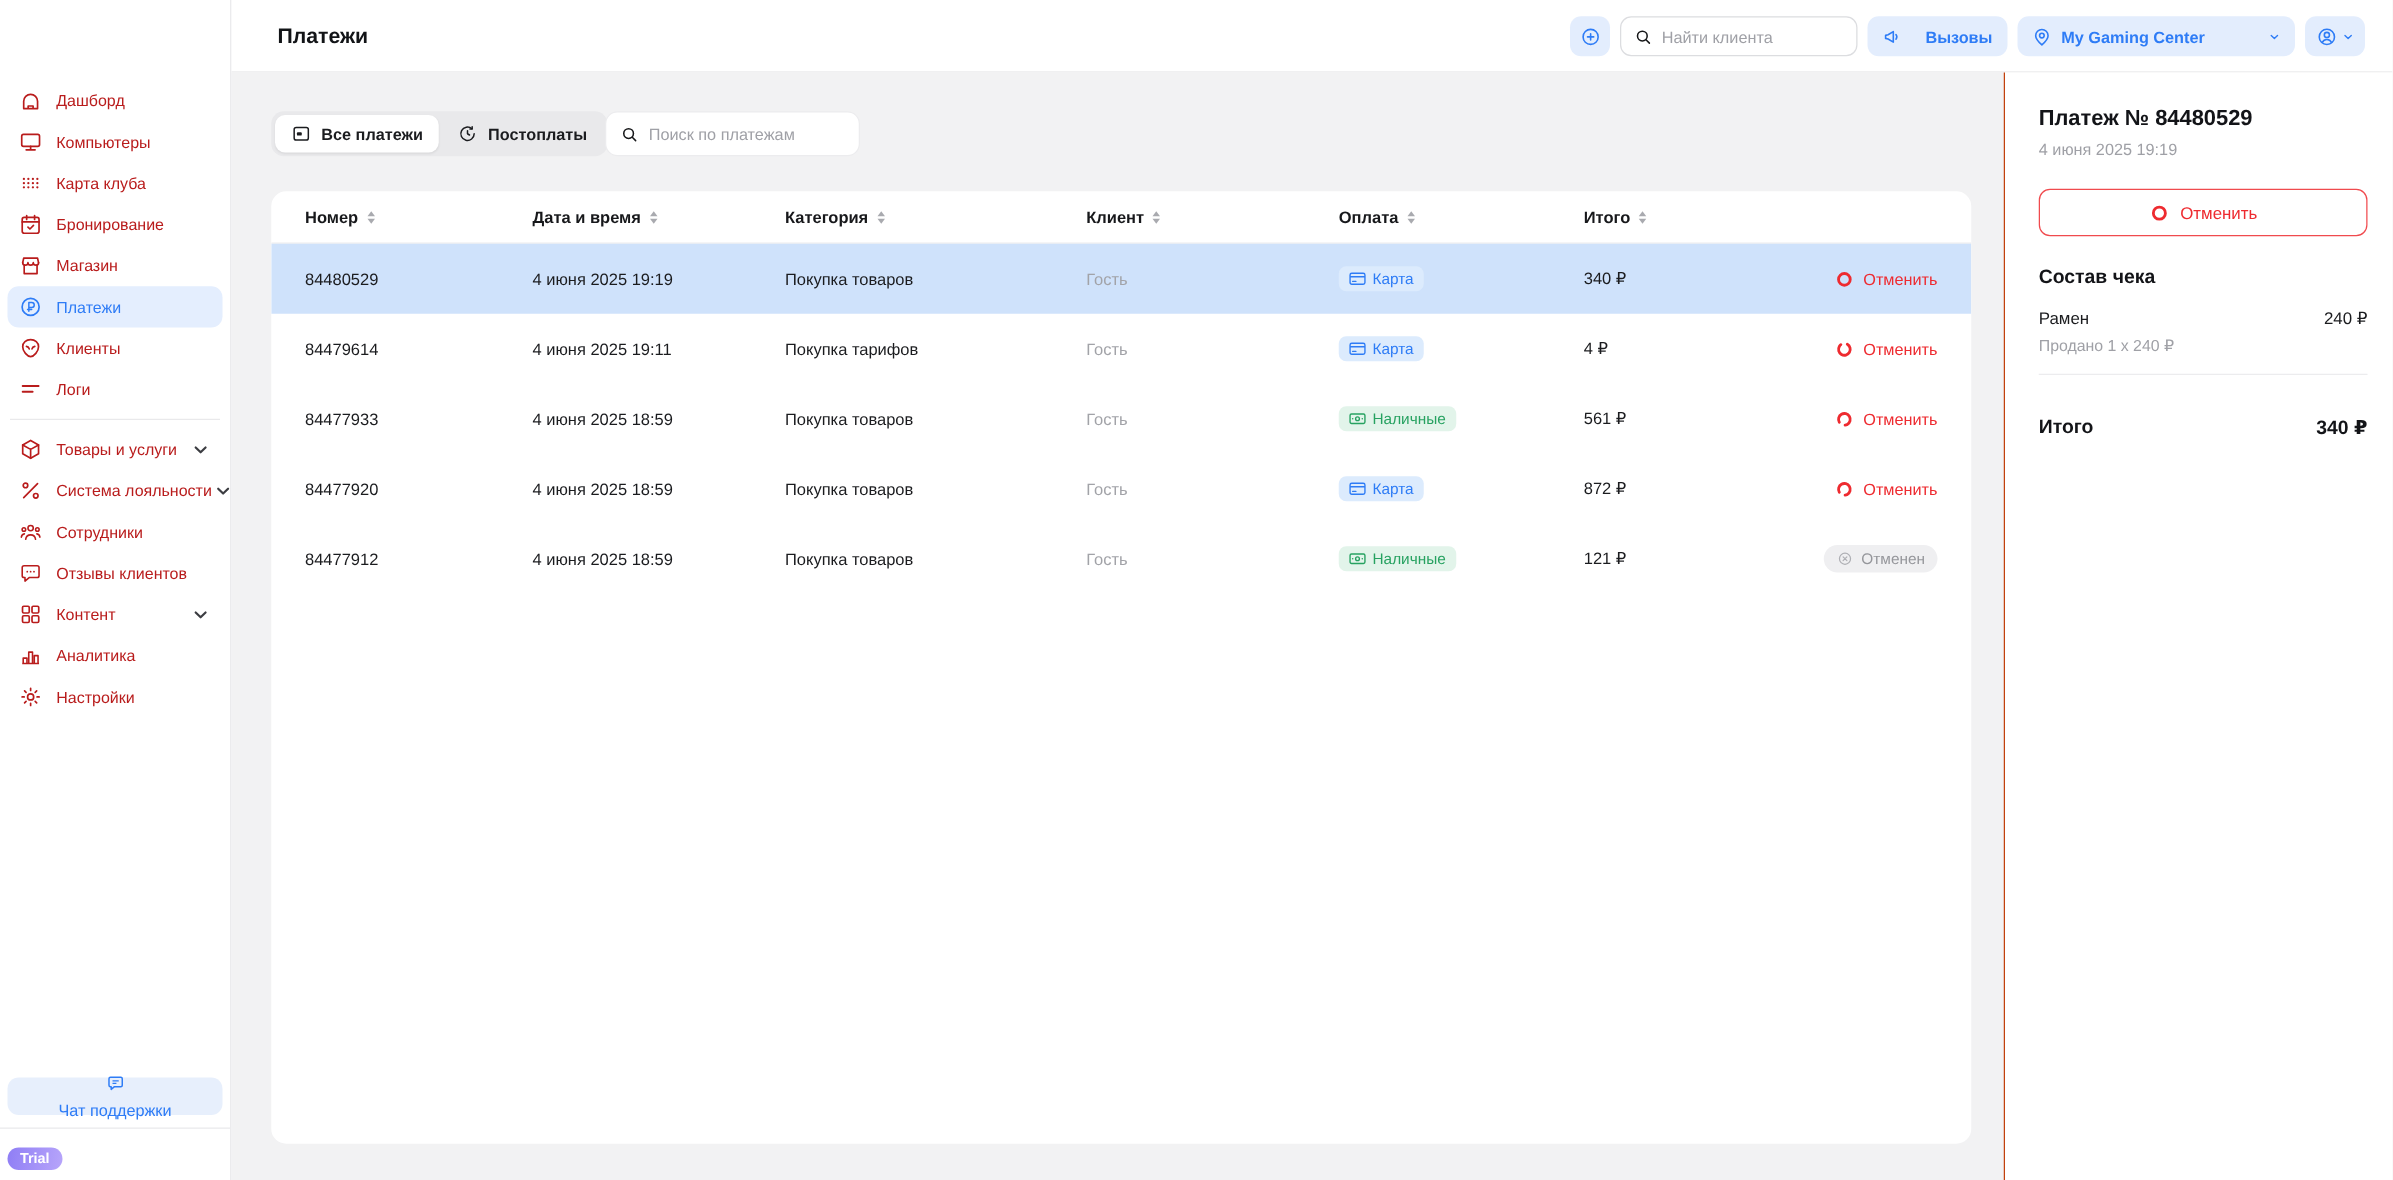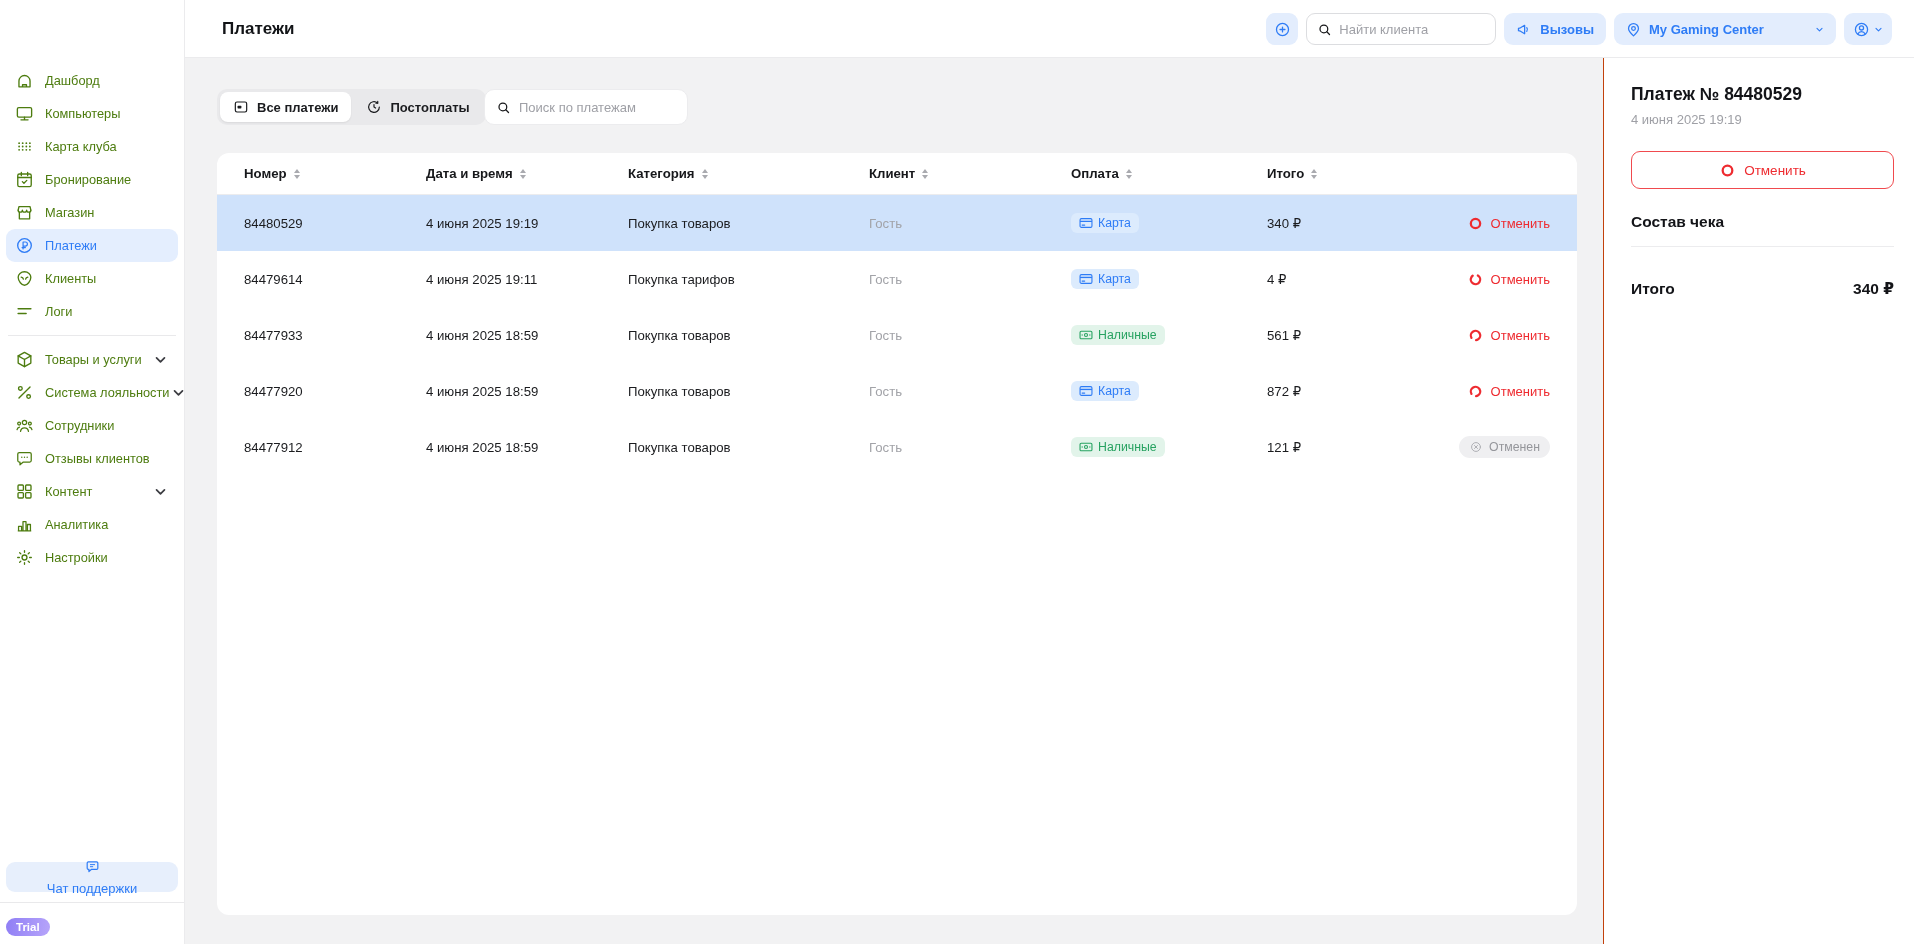--- a/index.html
+++ b/index.html
@@ -10,42 +10,42 @@
     font-family:"Liberation Sans","DejaVu Sans",sans-serif;
     color:#1b1c1f;
   }
   svg { display:block; }
 
   
   .sidebar { position:absolute; left:0; top:0; width:185px; height:100%; background:#fff; border-right:1px solid #ebebed; z-index:6; }
   .logo { display:flex; align-items:center; gap:9px; padding:12px 0 0 15px; }
   .logo-text { font-size:11px; font-weight:800; letter-spacing:1.1px; color:#17181c; line-height:1.2; }
   .menu { position:absolute; top:64px; left:6px; right:6px; }
-  .mitem { display:flex; align-items:center; height:33px; padding:0 8px 0 9px; border-radius:9px; color:#4d7c0f; font-size:12.8px; cursor:pointer; }
+  .mitem { display:flex; align-items:center; height:33px; padding:0 8px 0 9px; border-radius:9px; color:#b91c1c; font-size:12.8px; cursor:pointer; }
   .mitem svg { width:19px; height:19px; flex:none; }
   .mitem .lbl { margin-left:11px; flex:1; white-space:nowrap; }
   .mitem .chev { color:#3c3d42; }
   .mitem.active { background:#e4eefe; color:#2e7cf6; }
   .mdivider { height:1px; background:#e9e9eb; margin:7px 2px; }
   .chat-btn { position:absolute; left:6px; right:6px; bottom:52px; height:30px; border-radius:9px; background:#e7effc; color:#2e7cf6; display:flex; align-items:center; justify-content:center; gap:7px; font-size:13px; font-weight:500; cursor:pointer;flex-direction:column; }
   .bottom-divider { position:absolute; left:0; right:0; bottom:41px; height:1px; background:#e9e9eb; }
   .trial { position:absolute; left:6px; bottom:8px; padding:3px 10px; border-radius:999px; color:#fff; font-size:11.5px; font-weight:700; background:linear-gradient(100deg,#8f7ef5,#b7a5fa); }
 
   
   .topbar { position:absolute; left:185px; top:0; right:0; height:58px; background:#fff; border-bottom:1px solid #ebebed; z-index:4; }
   .page-title { position:absolute; left:37px; top:50%; transform:translateY(-50%); font-size:17px; font-weight:700; color:#121417; }
   .topbar-right { position:absolute; right:22px; top:13px; height:32px; display:flex; gap:8px; align-items:stretch; }
   .hbtn { display:flex; align-items:center; justify-content:center; background:#e3edfd; border-radius:9px; color:#2e7cf6; cursor:pointer; }
   .hbtn.square { width:32px; }
   .hbtn svg { width:17px; height:17px; }
   .client-search { width:190px; background:#fff; border:1px solid #dcdde0; border-radius:9px; display:flex; align-items:center; gap:7px; padding:0 10px; }
   .client-search svg { width:15px; height:15px; color:#17181a; flex:none; }
   .client-search input, .pay-search input { border:none; outline:none; width:100%; font-size:13px; font-family:inherit; color:#1b1c1f; background:transparent; }
   .client-search input::placeholder, .pay-search input::placeholder { color:#9fa0a6; }
-  .calls-btn { padding:0 12px; gap:7px; font-size:13px; font-weight:600; }
+  .calls-btn { padding:0 12px; gap:17px; font-size:13px; font-weight:600; }
   .branch-btn { width:222px; padding:0 11px; justify-content:flex-start; gap:7px; font-size:13px; font-weight:600; }
   .branch-btn .grow { flex:1; text-align:left; }
   .user-btn { width:48px; gap:3px; }
   .chev-sm { width:11px !important; height:11px !important; }
 
   
   .segmented { position:absolute; left:217px; top:89px; height:36px; background:#e9e9eb; border-radius:10px; display:flex; padding:3px; gap:2px; z-index:2; }
   .tab { display:flex; align-items:center; gap:8px; padding:0 13px; border-radius:8px; font-size:13px; font-weight:600; color:#1b1c1f; cursor:pointer; }
   .tab svg { width:16px; height:16px; }
   .tab.active { background:#fff; box-shadow:0 1px 2px rgba(0,0,0,.07); }
@@ -559,20 +559,27 @@
     <span>
         <svg viewBox="0 0 24 24" fill="none" stroke="#ee2b30" stroke-width="3.2">
           <circle cx="12" cy="12" r="6.8"></circle>
         </svg>
       </span>
     <span>Отменить</span>
   </button>
 
   <div class="receipt-h">Состав чека</div>
 
+  <div class="ritem">
+    <div class="row1">
+      <span>Рамен</span>
+      <span class="price">240 ₽</span>
+    </div>
+    <div class="sold">Продано 1 x 240 ₽</div>
+  </div>
 
   <div class="rdivider"></div>
 
 
   <div class="rtotal">
     <span>Итого</span>
     <span>340 ₽</span>
   </div>
 </aside>
 

